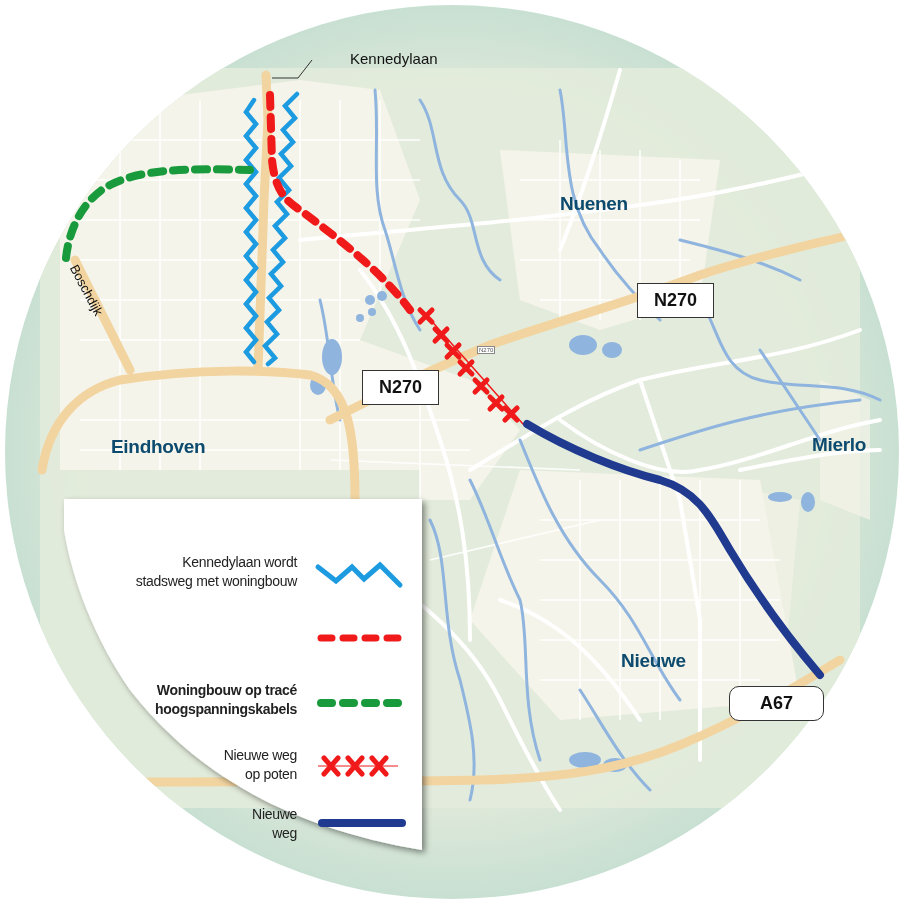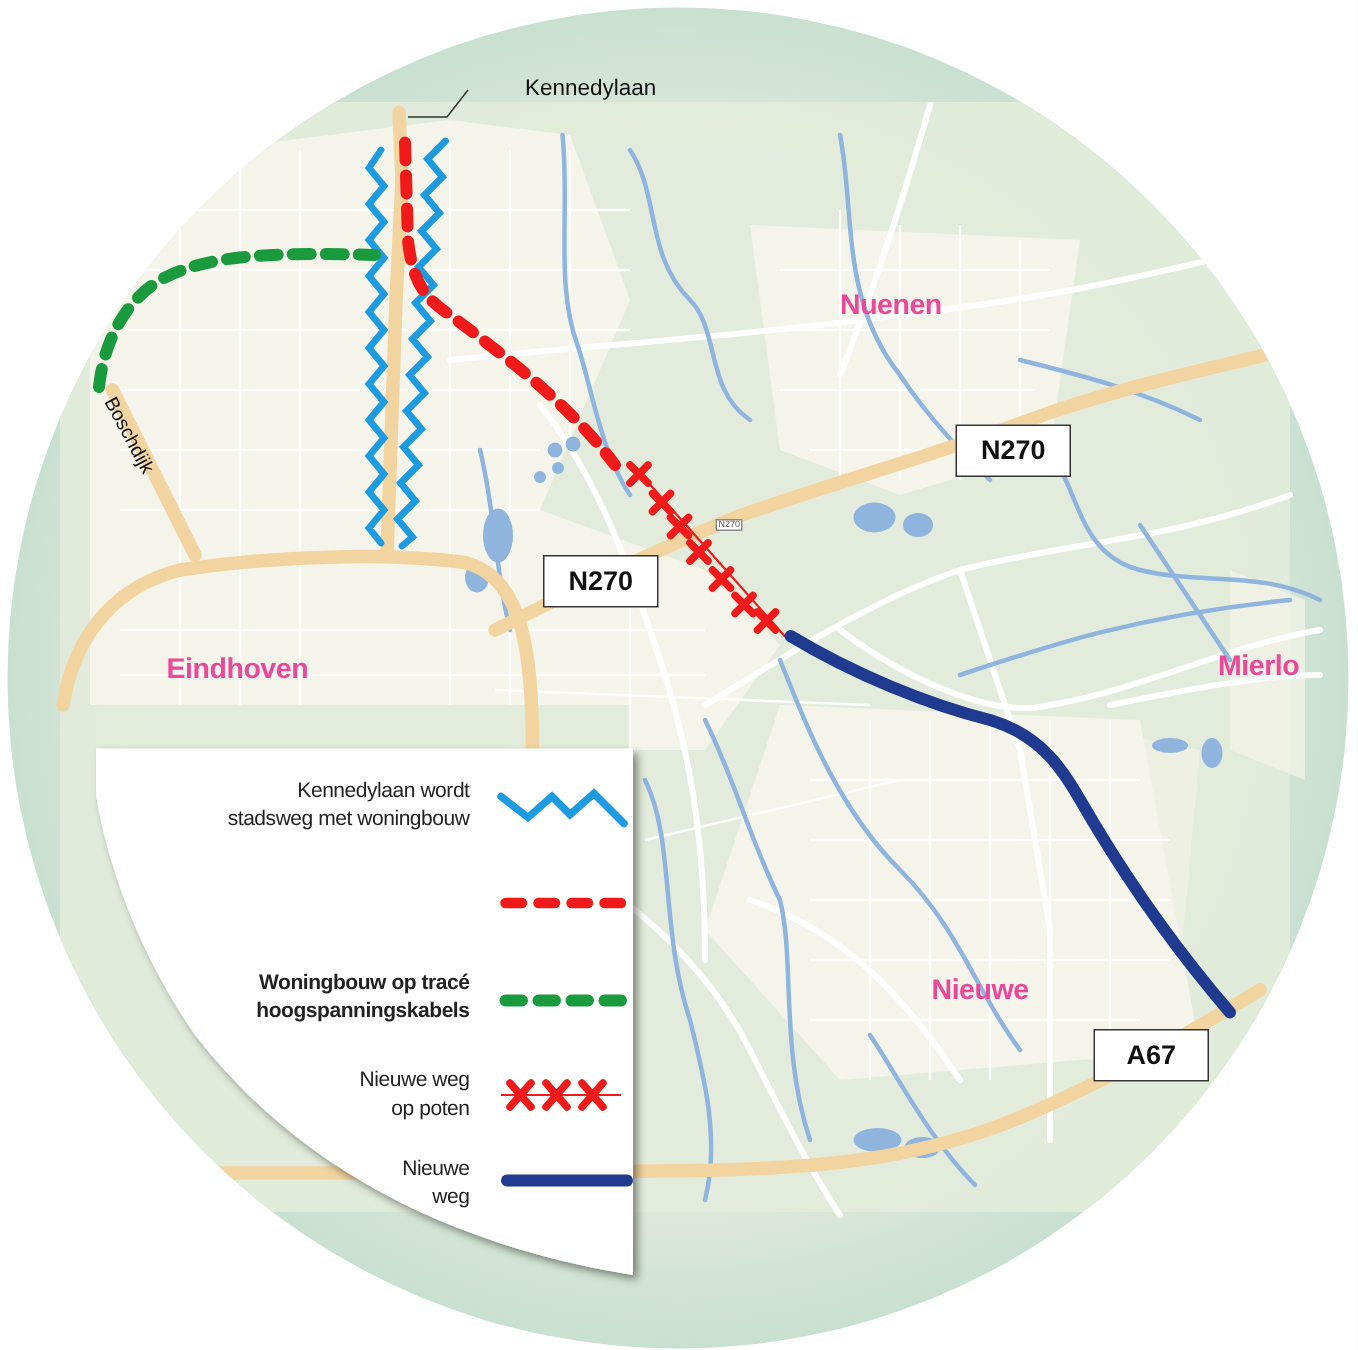--- a/index.html
+++ b/index.html
@@ -1,23 +1,23 @@
 <!DOCTYPE html>
 <html><head>
 <meta charset="utf-8">
 <style>
   html, body { margin:0; padding:0; background:#ffffff; }
   body { width:905px; height:900px; position:relative; overflow:hidden; font-family:"Liberation Sans", sans-serif; }
   #map-svg { position:absolute; left:0; top:0; width:905px; height:900px; }
-  .place-label { position:absolute; font-family:"Liberation Sans", sans-serif; font-weight:bold; color:#ec4899; font-size:19px; letter-spacing:-0.3px; white-space:nowrap; }
+  .place-label { position:absolute; font-family:"Liberation Sans", sans-serif; font-weight:bold; color:#0c4a6e; font-size:19px; letter-spacing:-0.3px; white-space:nowrap; }
   .road-shield { position:absolute; background:#fff; border:1.5px solid #333; font-family:"Liberation Sans", sans-serif; font-weight:bold; font-size:18px; color:#111; display:flex; align-items:center; justify-content:center; box-sizing:border-box; }
   .callout-label { position:absolute; font-family:"Liberation Sans", sans-serif; font-weight:normal; font-size:15px; color:#111; white-space:nowrap; }
   .street-label { position:absolute; font-family:"Liberation Sans", sans-serif; font-size:13px; color:#111; transform-origin:left top; white-space:nowrap; }
   .legend { position:absolute; left:64px; top:499px; width:358px; height:350px; }
-  .legend-item { position:absolute; left:16px; width:358px; height:50px; }
+  .legend-item { position:absolute; left:0; width:358px; height:50px;margin-top:36px; }
   .legend-text { position:absolute; right:125px; top:0; text-align:right; font-family:"Liberation Sans", sans-serif; font-size:14px; line-height:19px; color:#222; letter-spacing:-0.3px; white-space:nowrap; }
   .legend-swatch { position:absolute; left:250px; top:2px; width:95px; height:36px; }
 </style>
 </head>
 <body>
 
 <svg id="map-svg" viewBox="0 0 905 900" xmlns="http://www.w3.org/2000/svg">
   <defs>
     <clipPath id="circ">
         <circle cx="452" cy="452" r="447"></circle>
@@ -137,21 +137,21 @@
   <path filter="url(#shadow)" d="M64 499 L422 499 L422 850 C300 830 200 780 130 690 C95 640 72 580 64 530 Z" fill="#ffffff"></path>
 </svg>
 
 <div class="place-label" style="left:560px; top:193px;">Nuenen</div>
 <div class="place-label" style="left:111px; top:436px;">Eindhoven</div>
 <div class="place-label" style="left:812px; top:434px;">Mierlo</div>
 <div class="place-label" style="left:621px; top:650px;">Nieuwe</div>
 
 <div class="road-shield" style="left:637px; top:283px; width:77px; height:35px;">N270</div>
 <div class="road-shield" style="left:362px; top:370px; width:77px; height:35px;">N270</div>
-<div class="road-shield" style="left:729px; top:686px; width:77px; height:35px;">A67</div>
+<div class="road-shield" style="left:729px; top:686px; width:95px; height:35px;border-radius:10px;">A67</div>
 <div style="position:absolute; left:477px; top:346px; font-size:6px; border:0.5px solid #888; background:#fff; padding:0 1px; font-family:'Liberation Sans', sans-serif; color:#555;">N270</div>
 
 <div class="callout-label" style="left:350px; top:50px;">Kennedylaan</div>
 
 <div class="street-label" style="left:80px; top:262px; transform:rotate(62deg);">Boschdijk</div>
 
 <div class="legend">
   <div class="legend-item" style="top:18px;">
     <div class="legend-text">
       <div>Kennedylaan wordt</div>

